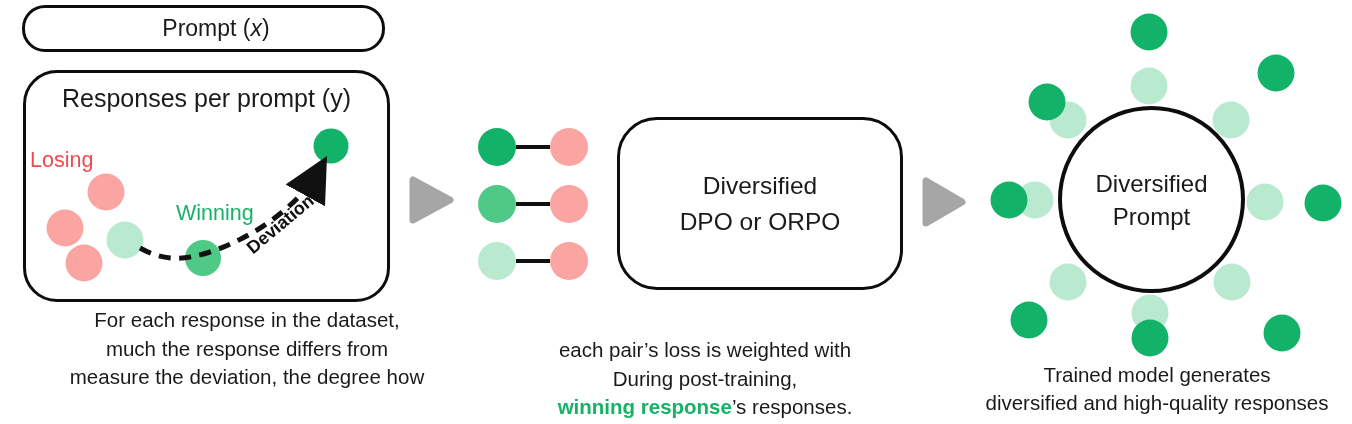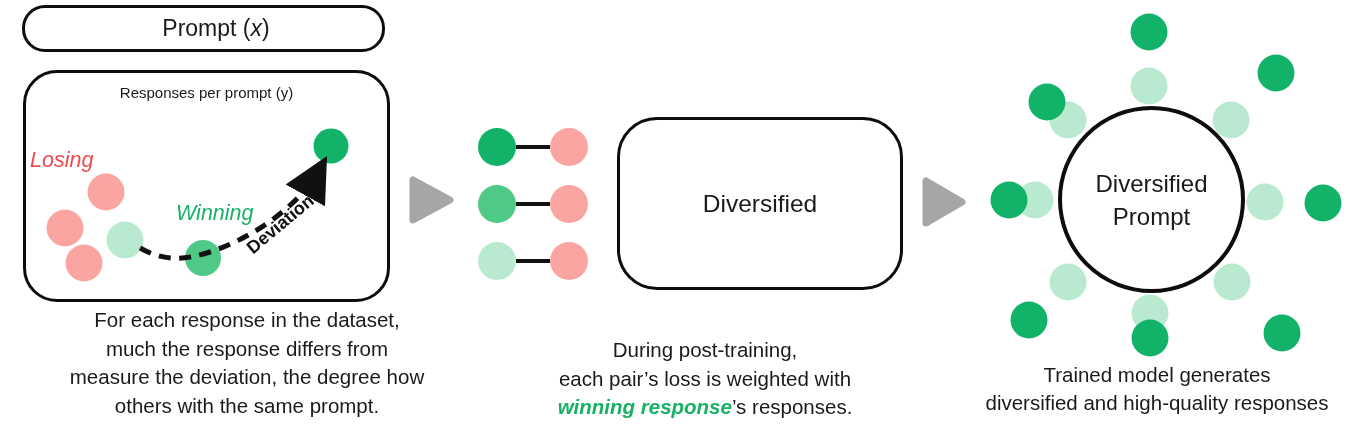--- a/index.html
+++ b/index.html
@@ -16,26 +16,26 @@
   .responses-box{left:23px;top:70px;width:367px;height:232px;border-radius:34px;}
   .dpo-box{left:617px;top:117px;width:286px;height:173px;border-radius:40px;
     display:flex;align-items:center;justify-content:center;text-align:center;
     font-size:24.5px;line-height:36px;}
   .model-circle{left:1058px;top:106px;width:187px;height:187px;border-radius:50%;
     border-width:4px;background:#fff;z-index:1;
     display:flex;align-items:center;justify-content:center;text-align:center;
     font-size:24px;line-height:33px;}
   .box-title{position:absolute;z-index:2;text-align:center;}
   .prompt-title{left:22px;top:15px;width:318px;font-size:23px;margin-left:35px;}
-  .responses-title{left:23px;top:84px;width:367px;font-size:15px;}
+  .responses-title{left:23px;top:84px;width:367px;font-size:25px;}
   .caption{position:absolute;z-index:2;text-align:center;font-size:20.5px;line-height:28.5px;}
   .caption-left{left:0;top:306px;width:428px;padding-left:33px;}
   .caption-middle{left:488px;top:336px;width:434px;}
   .caption-right{left:956px;top:361px;width:402px;font-size:20.5px;line-height:28px;}
-  .tag-label{position:absolute;z-index:2;font-style:italic;font-size:21.5px;font-weight:500;}
+  .tag-label{position:absolute;z-index:2;font-size:21.5px;font-weight:500;}
   .losing{left:30px;top:148px;}
   .winning{left:176px;top:185px;margin-top:16px;}
   .deviation{
     position:absolute;z-index:2;left:239px;top:211px;
     font-size:18px;font-weight:600;color:#111;
     transform:rotate(-40deg);transform-origin:center;white-space:nowrap;
   }
   .hl{font-weight:bold;}
 </style>
 </head>
@@ -104,33 +104,33 @@
   <div class="box-title responses-title">Responses per prompt (y)</div>
 
   <div class="tag-label losing" style="color: rgb(238, 74, 80);">Losing</div>
   <div class="tag-label winning" style="color: rgb(23, 178, 101);">Winning</div>
   <div class="deviation">Deviation↑</div>
 
   <div class="caption caption-left">
     <div>For each response in the dataset,</div>
     <div>much the response differs from</div>
     <div>measure the deviation, the degree how</div>
-    <div>others with the same prompt.</div>
   </div>
 
   <div class="box dpo-box">
     <div>
       <div>Diversified</div>
+      <div>DPO or ORPO</div>
     </div>
   </div>
 
   <div class="caption caption-middle">
+    <div>each pair’s loss is weighted with</div>
     <div>During post-training,</div>
-    <div>each pair’s loss is weighted with</div>
-    <div><span class="hl" id="hl-span" style="color: rgb(23, 178, 101); font-style: italic;">winning response</span><span>’s responses.</span></div>
+    <div><span class="hl" id="hl-span" style="color: rgb(23, 178, 101);">winning response</span><span>’s responses.</span></div>
   </div>
 
   <div class="box model-circle">
     <div>
       <div>Diversified</div>
       <div>Prompt</div>
     </div>
   </div>
 
   <div class="caption caption-right">

